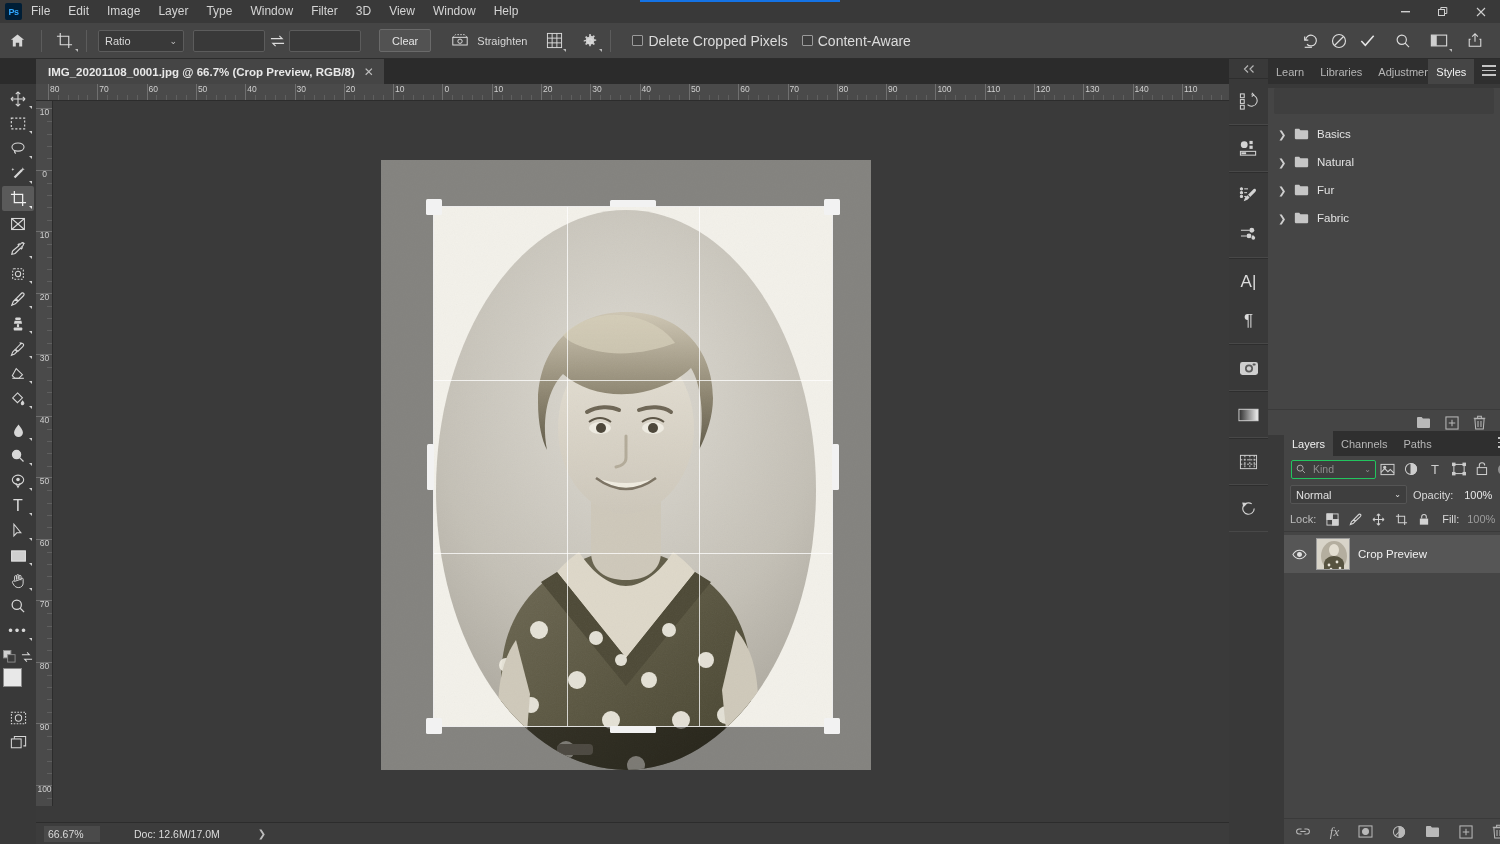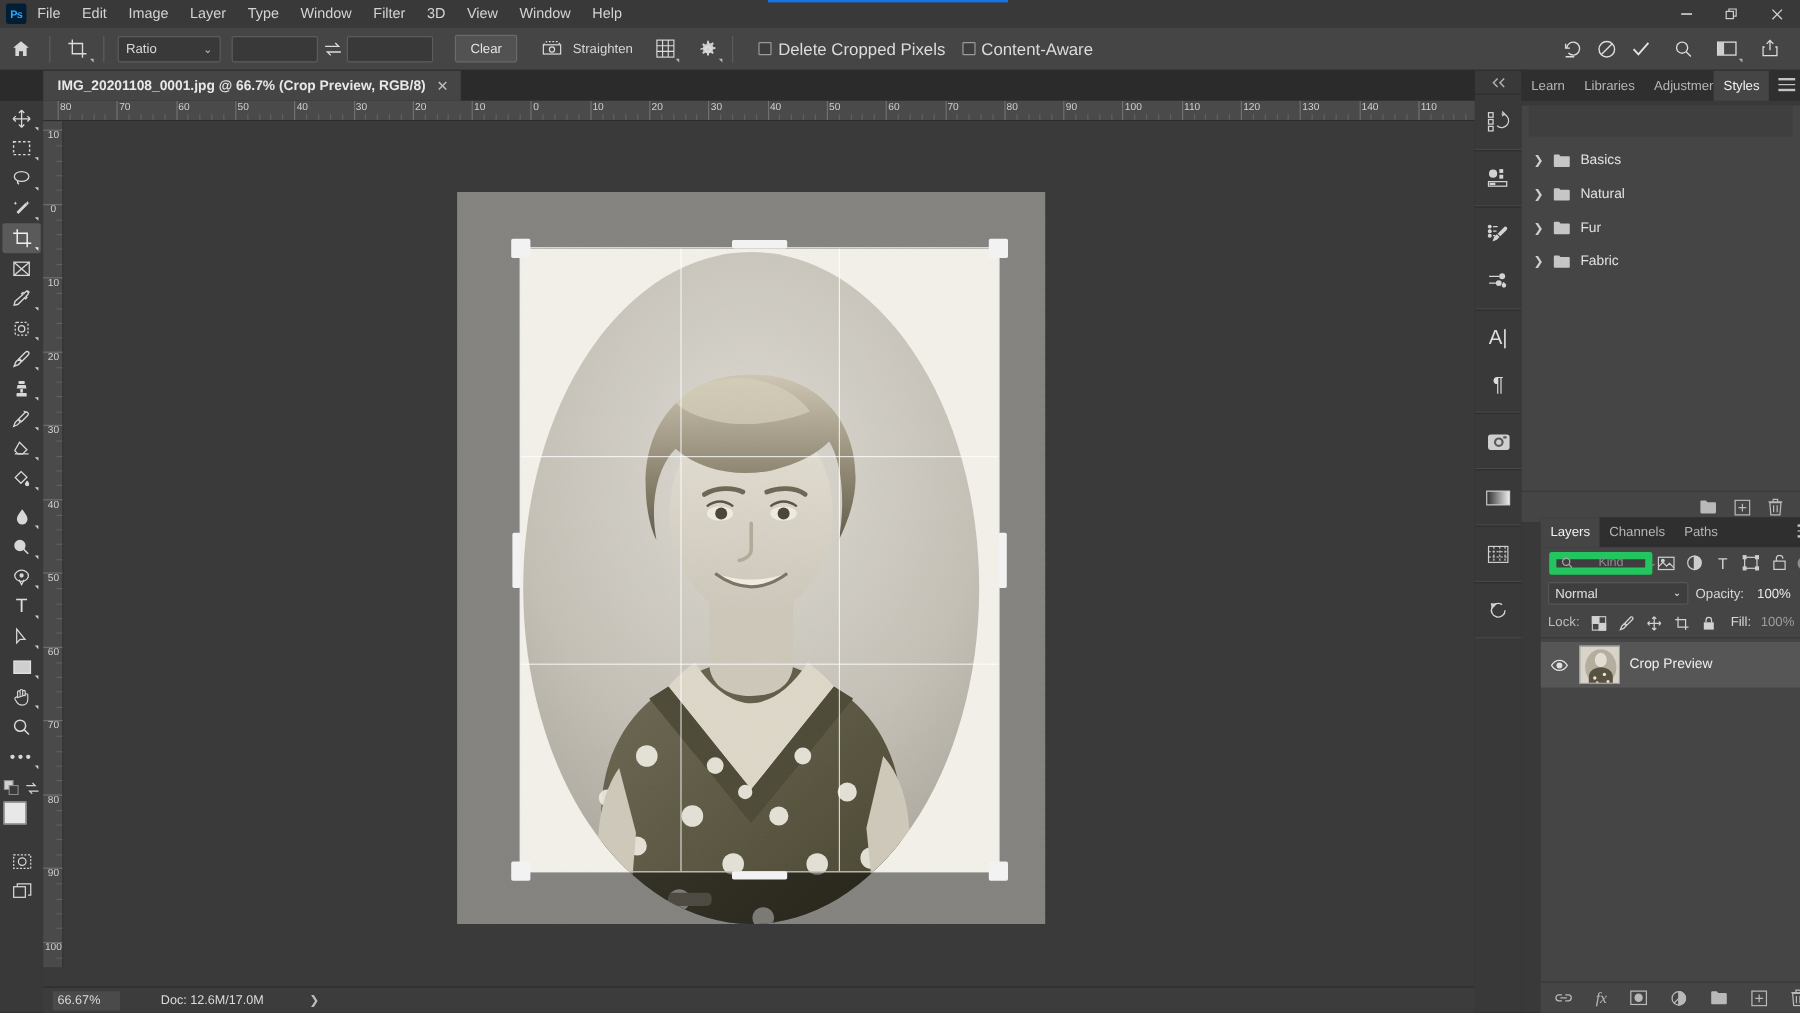--- a/index.html
+++ b/index.html
@@ -113,22 +113,22 @@
   .styles-body { background:#454545; height:347px; position:relative; }
   .search-strip { height:26px; background:#3f3f3f; margin:4px 6px 6px 6px; border-radius:2px;}
   .folder-row { height:28px; display:flex; align-items:center; padding-left:10px; gap:8px; }
   .fchev { color:#cfcfcf; font-size:10px; width:8px; }
   .folder-row span.lbl { font-size:11.5px; color:#e2e2e2; }
   .styles-foot { position:absolute; left:0; bottom:0; width:232px; height:26px; display:flex;
                  align-items:center; justify-content:flex-end; gap:14px; padding-right:14px; background:#454545; border-top:1px solid #3a3a3a;}
 
   .layers-body { background:#454545; position:absolute; left:16px; top:372px; width:232px; height:413px;}
   .filter-row { height:26px; display:flex; align-items:center; padding:0 7px; gap:0; }
-  .kindbox { width:86px; height:19px; background:#3e3e3e; border:6px solid #22c55e; border-radius:2px;
-             display:flex; align-items:center; gap:21px; padding:0 4px; }
+  .kindbox { width:86px; height:19px; background:#3e3e3e; border:1px solid #22c55e; border-radius:2px;
+             display:flex; align-items:center; gap:7px; padding:0 4px; }
   .kindbox .ph { color:#8d8d8d; font-size:10.5px;}
   .filt-ic { width:24px; height:22px; display:flex; align-items:center; justify-content:center; color:#cdcdcd; }
   .toggle-dot { width:11px; height:11px; border-radius:50%; background:#8f8f8f; margin-left:4px;}
   .blend-row { height:25px; display:flex; align-items:center; padding:0 6px; gap:6px;}
   .blend-dd { flex:1; height:19px; background:#3e3e3e; border:1px solid #555; border-radius:2px;
               display:flex; align-items:center; padding:0 5px; font-size:11px; color:#e0e0e0;}
   .blend-dd .chev { margin-left:auto; font-size:8px;}
   .op-label { font-size:11px; color:#d8d8d8;}
   .op-val { width:38px; height:18px; background:#454545; display:flex; align-items:center; justify-content:center;
             font-size:11px; color:#e8e8e8;}

